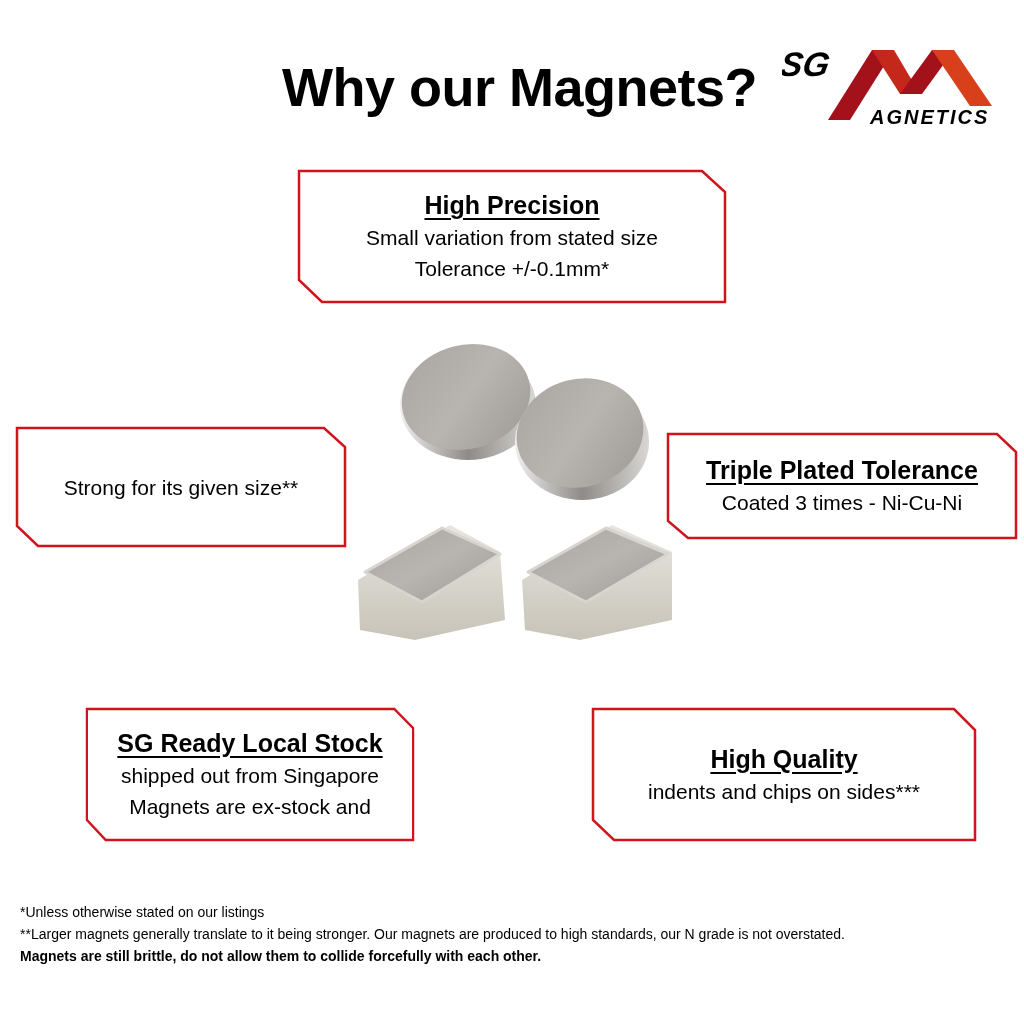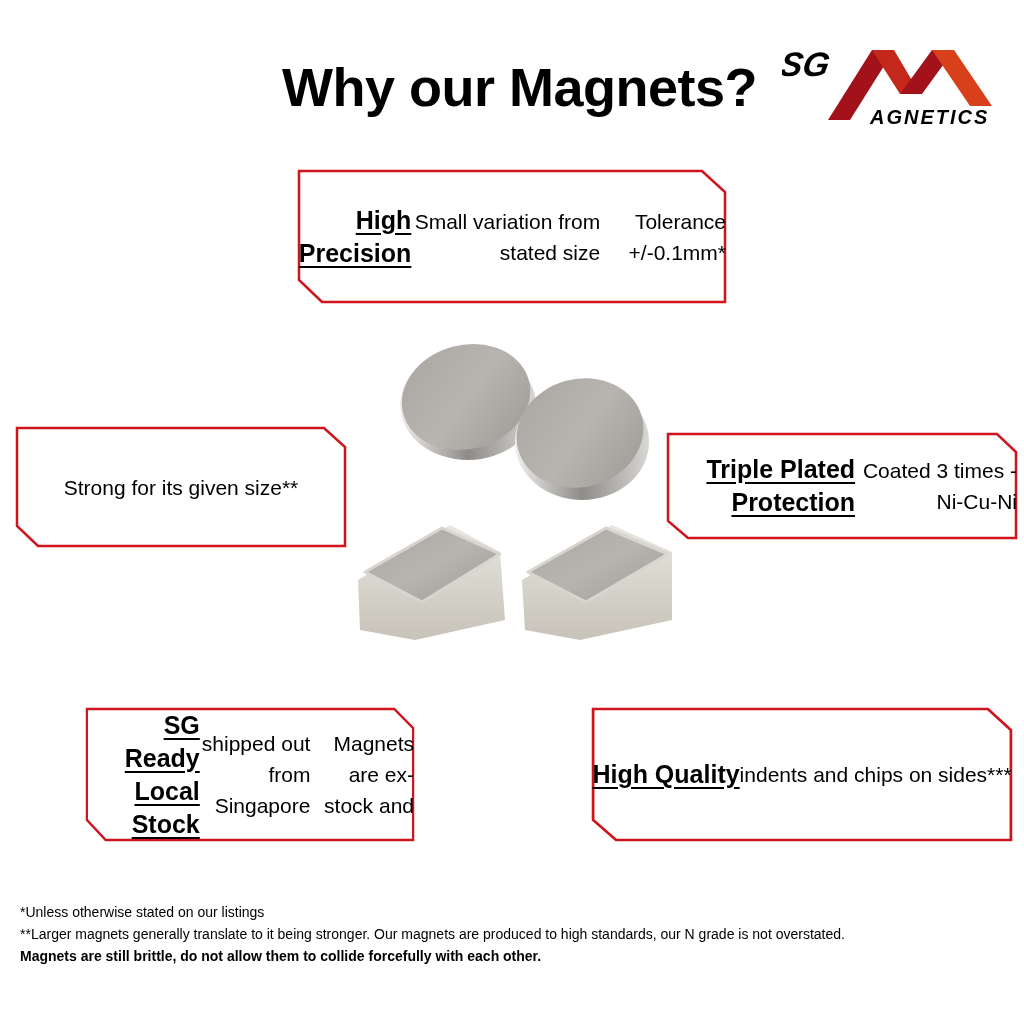--- a/index.html
+++ b/index.html
@@ -1,21 +1,21 @@
 <!DOCTYPE html>
 <html><head>
 <meta charset="utf-8">
 <style>
   html, body { margin:0; padding:0; background:#ffffff; }
   body { width:1024px; height:1024px; position:relative; overflow:hidden; font-family:"Liberation Sans", "DejaVu Sans", sans-serif; color:#000; }
   .title { position:absolute; left:282px; top:52px; font-size:54px; font-weight:bold; letter-spacing:-0.5px; line-height:70px; white-space:nowrap; }
   .logo { position:absolute; left:782px; top:44px; width:235px; height:84px; }
   .box { position:absolute; }
   .box svg.frame { position:absolute; left:0; top:0; width:100%; height:100%; overflow:visible; }
-  .box .content { position:absolute; left:0; right:0; top:0; bottom:0; display:flex; flex-direction:row; align-items:center; justify-content:center; text-align:right; }
+  .box .content { position:absolute; left:0; right:0; top:0; bottom:0; display:flex; flex-direction:column; align-items:center; justify-content:center; text-align:right; }
   .box .head { font-weight:bold; text-decoration:underline; font-size:25px; line-height:33px; text-underline-offset:4px; }
   .box .line { font-size:21px; line-height:31px; }
   .magnets { position:absolute; left:350px; top:340px; width:330px; height:300px; }
   .footnotes { position:absolute; left:20px; top:901px; width:990px; font-size:14px; line-height:22px; }
   .footnotes div { margin:0; }
   .b { font-weight:bold; }
 </style>
 </head>
 <body>
 
@@ -48,37 +48,37 @@
   <div class="content">
     <div class="line">Strong for its given size**</div>
   </div>
 </div>
 
 <div class="box" style="left:667px; top:433px; width:350px; height:106px;">
   <svg class="frame" viewBox="0 0 350 106" preserveAspectRatio="none">
     <polygon points="1,1 330,1 349,19 349,105 21,105 1,88" fill="none" stroke="#d0141c" stroke-width="2.5"></polygon>
   </svg>
   <div class="content">
-    <div class="head">Triple Plated Protection</div>
+    <div class="head">Triple Plated Tolerance</div>
     <div class="line">Coated 3 times - Ni-Cu-Ni</div>
   </div>
 </div>
 
 <div class="box" style="left:86px; top:708px; width:328px; height:133px;">
   <svg class="frame" viewBox="0 0 368 133" preserveAspectRatio="none">
     <polygon points="1,1 346,1 367,20 367,132 22,132 1,112" fill="none" stroke="#d0141c" stroke-width="2.5"></polygon>
   </svg>
   <div class="content">
     <div class="head">SG Ready Local Stock</div>
     <div class="line">shipped out from Singapore</div>
     <div class="line">Magnets are ex-stock and</div>
   </div>
 </div>
 
-<div class="box" style="left:592px; top:708px; width:384px; height:133px;padding-left:36px;">
+<div class="box" style="left:592px; top:708px; width:384px; height:133px;">
   <svg class="frame" viewBox="0 0 384 133" preserveAspectRatio="none">
     <polygon points="1,1 362,1 383,22 383,132 22,132 1,112" fill="none" stroke="#d0141c" stroke-width="2.5"></polygon>
   </svg>
   <div class="content">
     <div class="head">High Quality</div>
     <div class="line">indents and chips on sides***</div>
   </div>
 </div>
 
 <svg class="magnets" viewBox="0 0 330 300">

